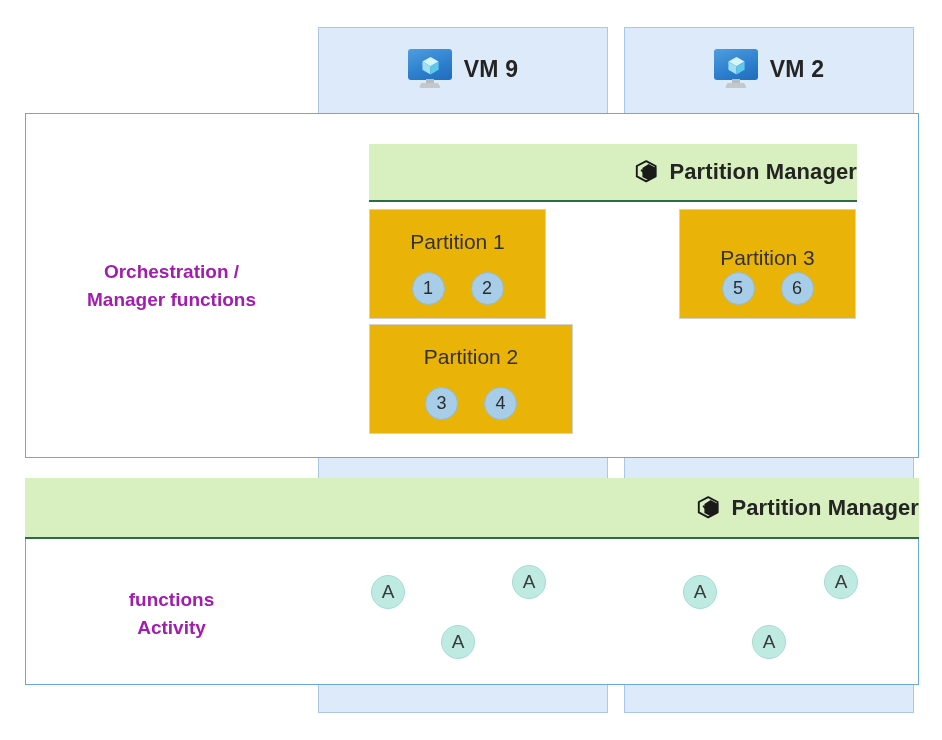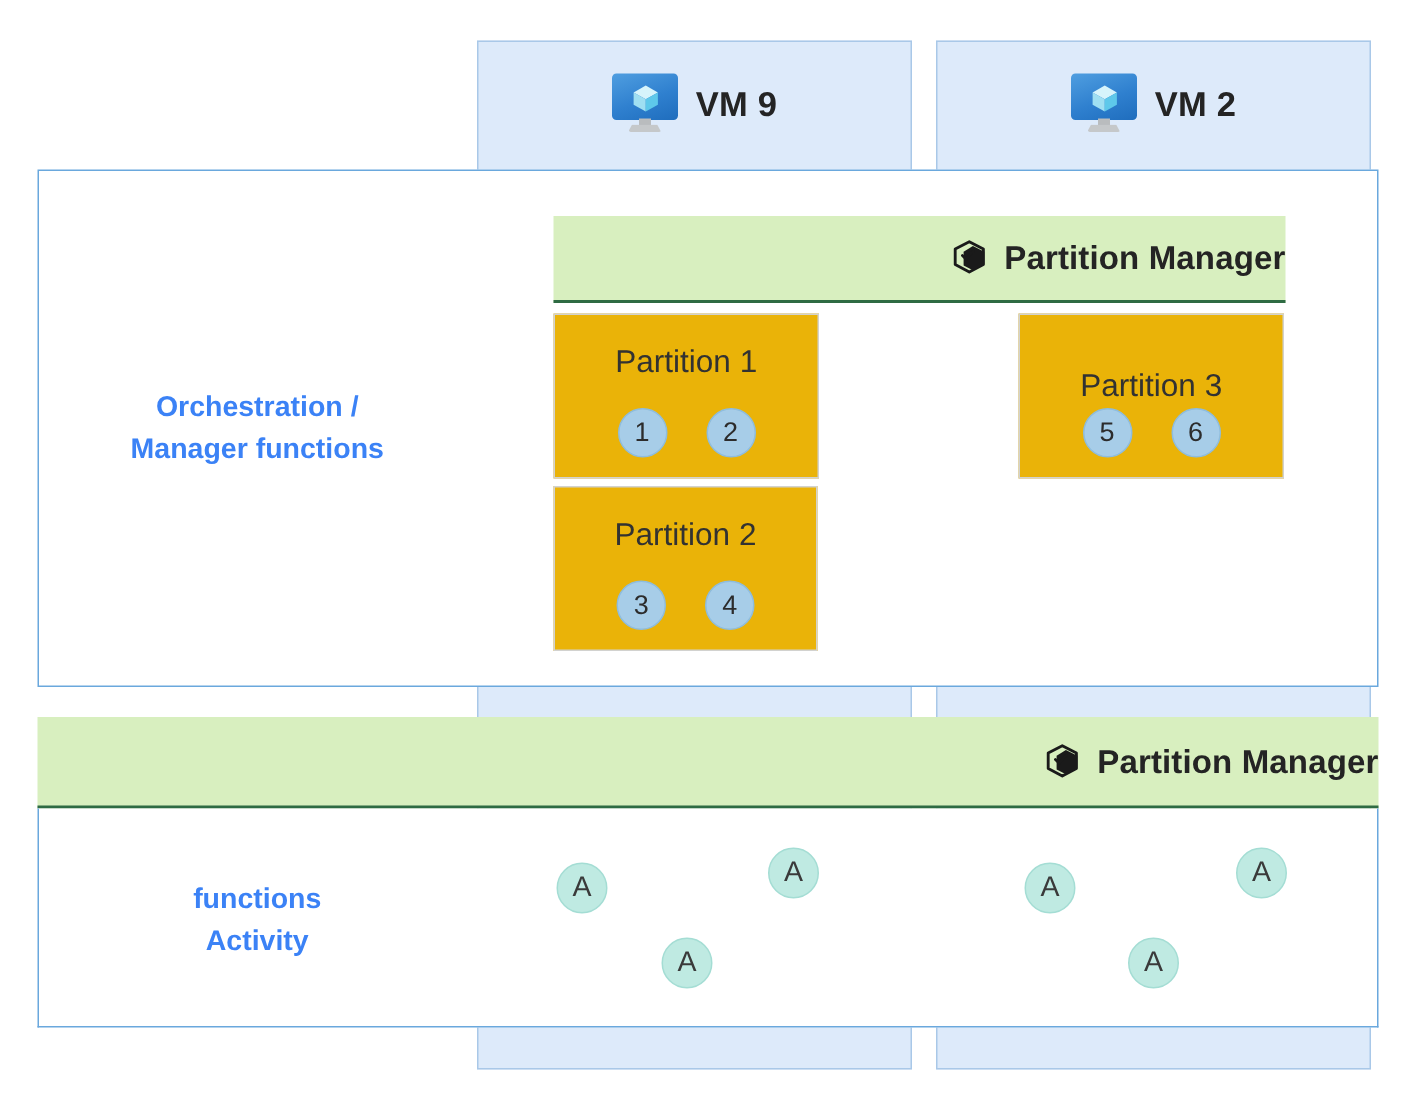--- a/index.html
+++ b/index.html
@@ -76,21 +76,21 @@
     position: absolute;
     background: #ffffff;
     border: 1px solid #6aa8dd;
     box-sizing: border-box;
   }
   .region-label {
     position: absolute;
     text-align: center;
     font-size: 19px;
     font-weight: bold;
-    color: #3b82f6;
+    color: #a21caf;
     line-height: 1.45;
   }
 
   
   .pm-bar {
     position: absolute;
     background: #d8efbf;
     border-bottom: 2px solid #2e6b43;
     box-sizing: border-box;
     display: flex;
@@ -214,21 +214,21 @@
   </div>
 
   <div class="partition-box" style="left:369px; top:209px; width:177px; height:110px;">
     <div class="partition-title" style="top:20px;">Partition 1</div>
     <div class="partition-circles" style="top:62px;">
       <span class="num-circle">1</span>
       <span class="num-circle">2</span>
     </div>
   </div>
 
-  <div class="partition-box" style="left:369px; top:324px; width:176px; height:110px;">
+  <div class="partition-box" style="left:369px; top:324px; width:204px; height:110px;">
     <div class="partition-title" style="top:20px;">Partition 2</div>
     <div class="partition-circles" style="top:62px;">
       <span class="num-circle">3</span>
       <span class="num-circle">4</span>
     </div>
   </div>
 
   <div class="partition-box" style="left:679px; top:209px; width:177px; height:110px;">
     <div class="partition-title" style="top:36px;">Partition 3</div>
     <div class="partition-circles" style="top:62px;">

